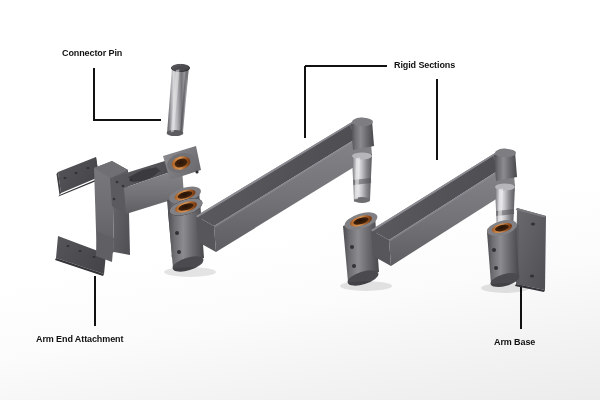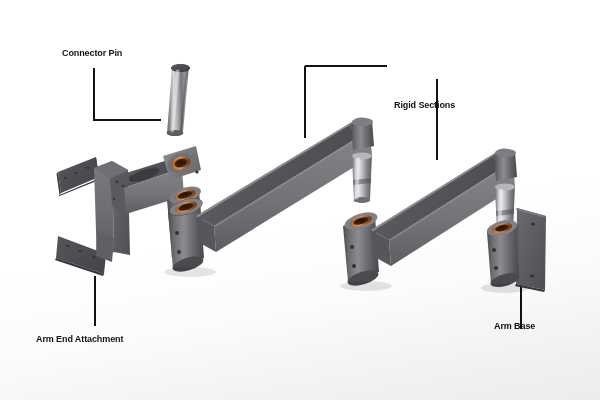--- a/index.html
+++ b/index.html
@@ -294,19 +294,19 @@
 
     <g opacity="0.10">
       <ellipse cx="190" cy="272" rx="26" ry="5" fill="#000"></ellipse>
       <ellipse cx="366" cy="286" rx="26" ry="5" fill="#000"></ellipse>
       <ellipse cx="505" cy="288" rx="24" ry="5" fill="#000"></ellipse>
     </g>
   </svg>
 
   <div class="lbl" style="left:62px;top:48px;">Connector Pin</div>
 
-  <div class="lbl" style="left:394px;top:60px;margin-top:40px;">Rigid Sections</div>
+  <div class="lbl" style="left:394px;top:60px;">Rigid Sections</div>
 
   <div class="lbl" style="left:36px;top:334px;">Arm End Attachment</div>
 
-  <div class="lbl" style="left:494px;top:321px;">Arm Base</div>
+  <div class="lbl" style="left:494px;top:337px;">Arm Base</div>
 
 </div>
 
 </body></html>

